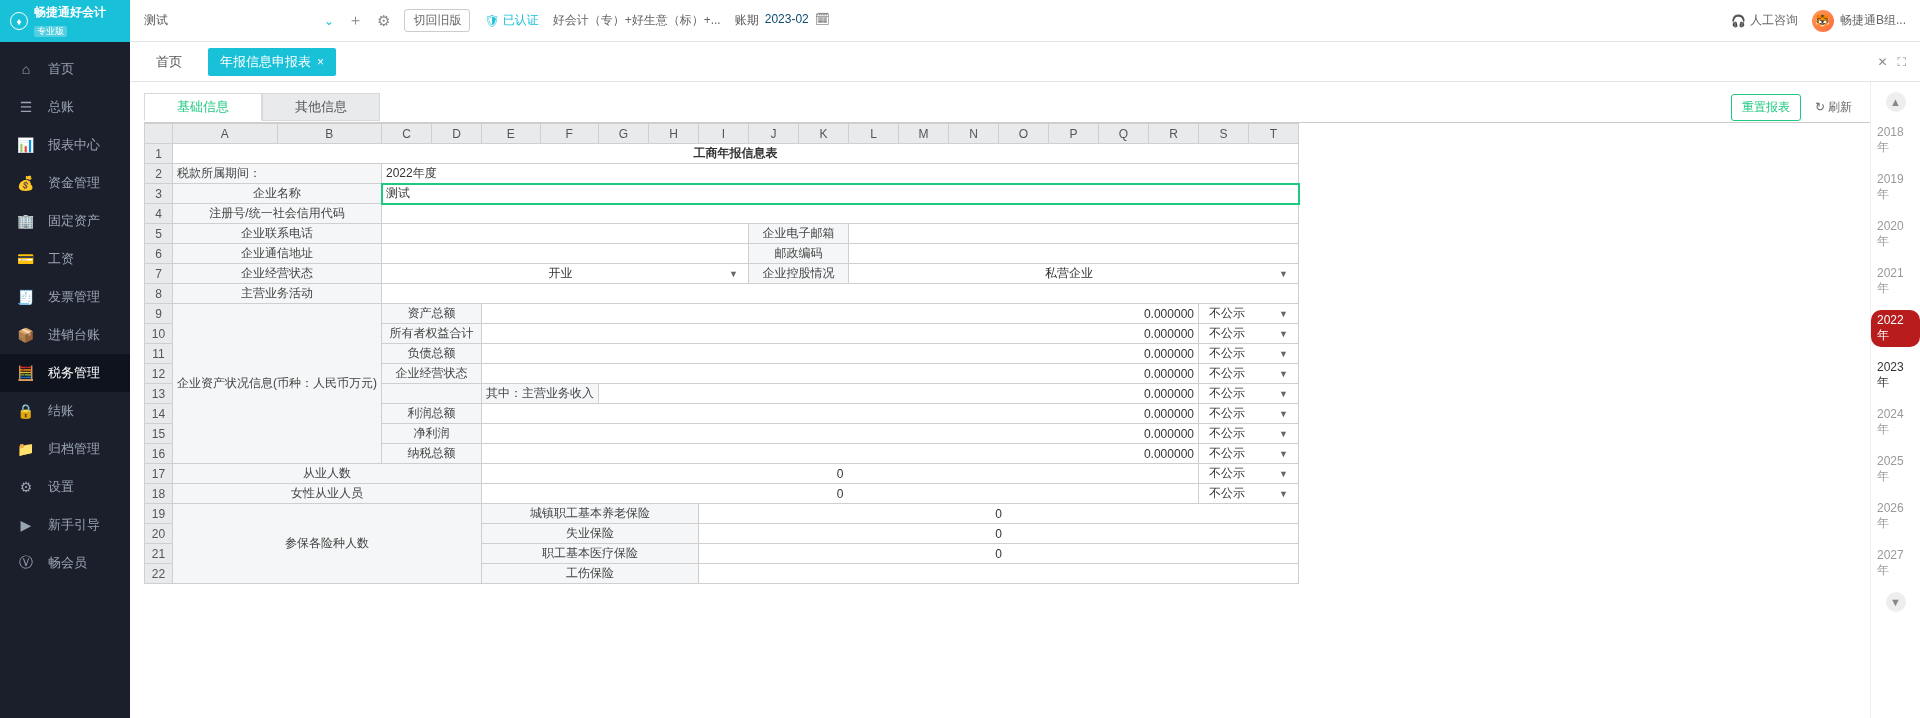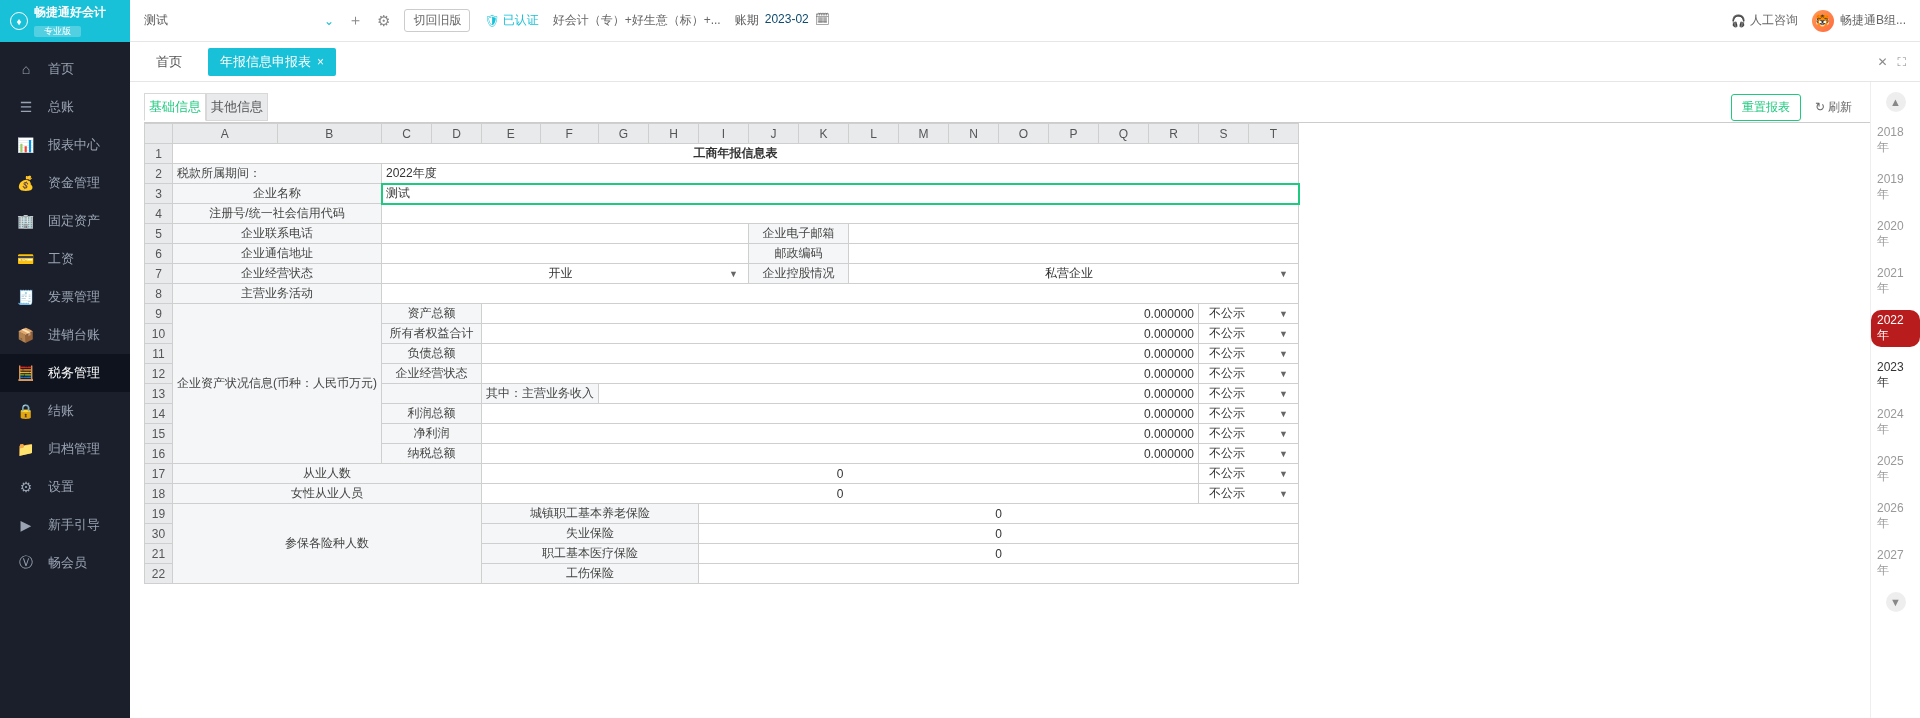--- a/index.html
+++ b/index.html
@@ -3,21 +3,21 @@
 <meta charset="utf-8">
 <style>
 *{margin:0;padding:0;box-sizing:border-box;font-family:"Microsoft YaHei","PingFang SC",sans-serif;}
 body{background:#fff;font-size:12px;color:#333;overflow:hidden;}
 .app{display:flex;height:100vh;width:100vw;}
 .sidebar{width:130px;background:#1a1f2b;color:#aab;display:flex;flex-direction:column;}
 .brand{height:42px;background:#18c0d8;display:flex;align-items:center;padding:0 10px;color:#fff;}
 .brand-logo{width:18px;height:18px;border:1.5px solid #fff;border-radius:50%;display:flex;align-items:center;justify-content:center;margin-right:6px;font-size:10px;font-weight:bold;}
 .brand-text{display:flex;flex-direction:column;line-height:1;}
 .brand-title{font-size:12px;font-weight:600;}
-.brand-sub{font-size:9px;background:rgba(255,255,255,0.25);padding:1px 10px;border-radius:2px;margin-top:8px;align-self:flex-start;}
+.brand-sub{font-size:9px;background:rgba(255,255,255,0.25);padding:1px 3px;border-radius:2px;margin-top:8px;align-self:flex-start;}
 .nav{flex:1;padding-top:8px;}
 .nav-item{height:38px;display:flex;align-items:center;padding:0 18px;color:#9aa3b2;cursor:pointer;font-size:13px;}
 .nav-item.active{background:#0e131e;color:#fff;}
 .nav-icon{width:16px;height:16px;margin-right:14px;display:inline-flex;align-items:center;justify-content:center;font-size:14px;}
 .main{flex:1;display:flex;flex-direction:column;min-width:0;position:relative;}
 .topbar{height:42px;border-bottom:1px solid #e6e6e6;display:flex;align-items:center;padding:0 14px;gap:14px;}
 .company-select{min-width:190px;color:#555;display:flex;align-items:center;gap:8px;}
 .chev{color:#18c0d8;font-size:12px;}
 .top-icon{color:#888;cursor:pointer;font-size:15px;}
 .old-ver{border:1px solid #ccc;padding:2px 8px;border-radius:3px;color:#666;cursor:pointer;font-size:12px;text-align:right;}
@@ -30,21 +30,21 @@
 .user{display:flex;align-items:center;gap:6px;color:#666;}
 .avatar{width:22px;height:22px;border-radius:50%;background:linear-gradient(135deg,#ff9a56,#ff6a3d);display:flex;align-items:center;justify-content:center;font-size:12px;}
 .tabbar{height:40px;display:flex;align-items:center;padding:0 14px;gap:14px;border-bottom:1px solid #e6e6e6;}
 .tab{height:28px;display:flex;align-items:center;padding:0 12px;color:#555;cursor:pointer;font-size:13px;}
 .tab.active{background:#18c0d8;color:#fff;border-radius:2px;}
 .tab .x{margin-left:6px;font-size:12px;}
 .tab-right{margin-left:auto;display:flex;gap:10px;color:#888;}
 .content{flex:1;display:flex;min-height:0;}
 .sheet-area{flex:1;display:flex;flex-direction:column;padding:10px 0 0 14px;min-width:0;position:relative;}
 .subtabs{display:flex;align-items:center;height:30px;gap:0;}
-.subtab{height:28px;padding:0 4px;display:flex;align-items:center;color:#555;cursor:pointer;border:1px solid transparent;font-size:13px;}
+.subtab{height:28px;padding:0 32px;display:flex;align-items:center;color:#555;cursor:pointer;border:1px solid transparent;font-size:13px;}
 .subtab.active{color:#1fc97f;border:1px solid #d8d8d8;border-bottom:1px solid #fff;background:#fff;}
 .subtab.inactive{background:#e8eaec;border:1px solid #d8d8d8;}
 .subtab-actions{margin-left:auto;display:flex;gap:14px;padding-right:18px;}
 .btn-reset{border:1px solid #1fc97f;color:#1fc97f;padding:4px 10px;border-radius:3px;cursor:pointer;background:#fff;}
 .btn-refresh{color:#666;cursor:pointer;display:flex;align-items:center;gap:3px;}
 .grid-wrap{flex:1;overflow:auto;border-top:1px solid #ccc;position:relative;}
 .grid{border-collapse:collapse;table-layout:fixed;}
 .grid td,.grid th{border:1px solid #cfcfcf;height:20px;font-size:12px;padding:0 4px;white-space:nowrap;overflow:hidden;}
 .grid th{background:#e8eaec;font-weight:normal;color:#555;text-align:center;}
 .rownum{width:28px;background:#e8eaec;text-align:center;color:#555;}
@@ -383,21 +383,21 @@
                     </div>
                   </td>
                 </tr>
                 <tr>
                   <td class="rownum">19</td>
                   <td class="lbl" rowspan="4" colspan="4">参保各险种人数</td>
                   <td class="lbl" colspan="4">城镇职工基本养老保险</td>
                   <td colspan="12" class="val-center">0</td>
                 </tr>
                 <tr>
-                  <td class="rownum">30</td>
+                  <td class="rownum">20</td>
                   <td class="lbl" colspan="4">失业保险</td>
                   <td colspan="12" class="val-center">0</td>
                 </tr>
                 <tr>
                   <td class="rownum">21</td>
                   <td class="lbl" colspan="4">职工基本医疗保险</td>
                   <td colspan="12" class="val-center">0</td>
                 </tr>
                 <tr>
                   <td class="rownum">22</td>

